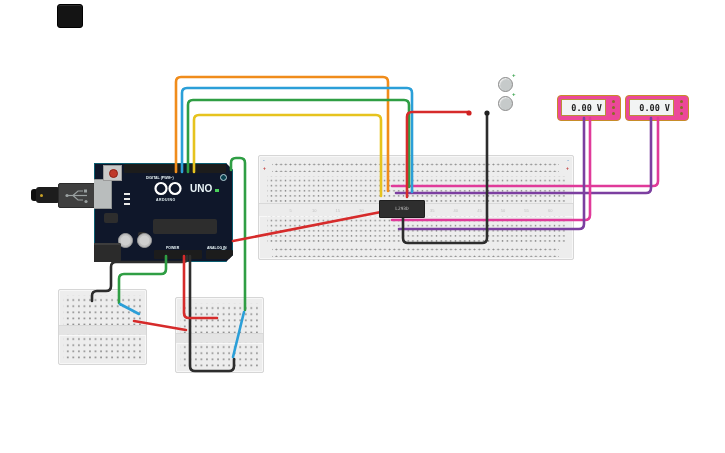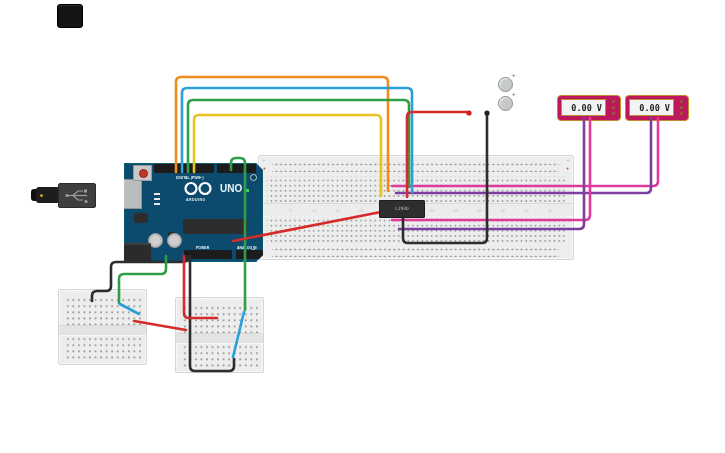--- a/index.html
+++ b/index.html
@@ -15,26 +15,26 @@
   .chan-num{position:absolute;top:4px;font-size:4px;color:#c2c2c2;transform:translateX(-50%);}
   .railmark{position:absolute;font-size:5px;line-height:5px;font-weight:bold;}
 
   
   .psu{position:absolute;left:455px;top:71px;width:68px;height:47px;background:#d6d6d6;border:1px solid #a9a9a9;border-radius:2px;}
   .psu-display{position:absolute;left:4px;width:40px;height:12px;background:#e9efef;border:1px solid #7c7c7c;font-family:"DejaVu Sans Mono",monospace;font-size:6.5px;color:#222;text-align:center;line-height:12px;}
   .knob{position:absolute;left:498px;width:13px;height:13px;border-radius:50%;background:#c6caca;border:1px solid #8d8d8d;box-shadow:inset 1px 1px 1px #efefef;}
   .knob-mark{position:absolute;font-size:6px;color:#2f9e44;font-weight:bold;}
 
   
-  .meter{position:absolute;width:62px;height:24px;background:#be185d;border:1px solid #c78c28;border-radius:4px;}
+  .meter{position:absolute;width:62px;height:24px;background:#ec4899;border:1px solid #c78c28;border-radius:4px;}
   .meter-display{position:absolute;left:3px;top:3px;width:45px;height:17px;background:#f2f4f4;border:1px solid #b98f3a;font-family:"DejaVu Sans Mono",monospace;font-size:8.5px;font-weight:bold;color:#222;text-align:right;line-height:17px;padding-right:3px;box-sizing:border-box;}
   .meter-dot{position:absolute;left:54px;width:3px;height:3px;border-radius:50%;background:#8a6b24;}
 
   
-  .arduino{position:absolute;left:124px;top:163px;width:139px;height:99px;background:#0c4a6e;
+  .arduino{position:absolute;left:94px;top:163px;width:139px;height:99px;background:#0f172a;
     clip-path:polygon(0 0,132px 0,139px 7px,139px 92px,132px 99px,0 99px);
     box-shadow:inset 0 0 0 1px #0b5d70;}
   .ard{position:absolute;}
   .hdr{background:#1c1c1c;border-radius:1px;height:9px;}
   .ard-label{color:#e8f4f7;font-size:3.5px;line-height:4px;white-space:nowrap;}
   .mcu{background:#2d2d2d;border-radius:2px;}
   .cap{border-radius:50%;background:#cfcfcf;border:1px solid #979797;box-shadow:inset 0 0 0 1.5px #bdbdbd;}
   .hole{border-radius:50%;background:#09404e;border:1px solid #b8d2d9;}
 
   

